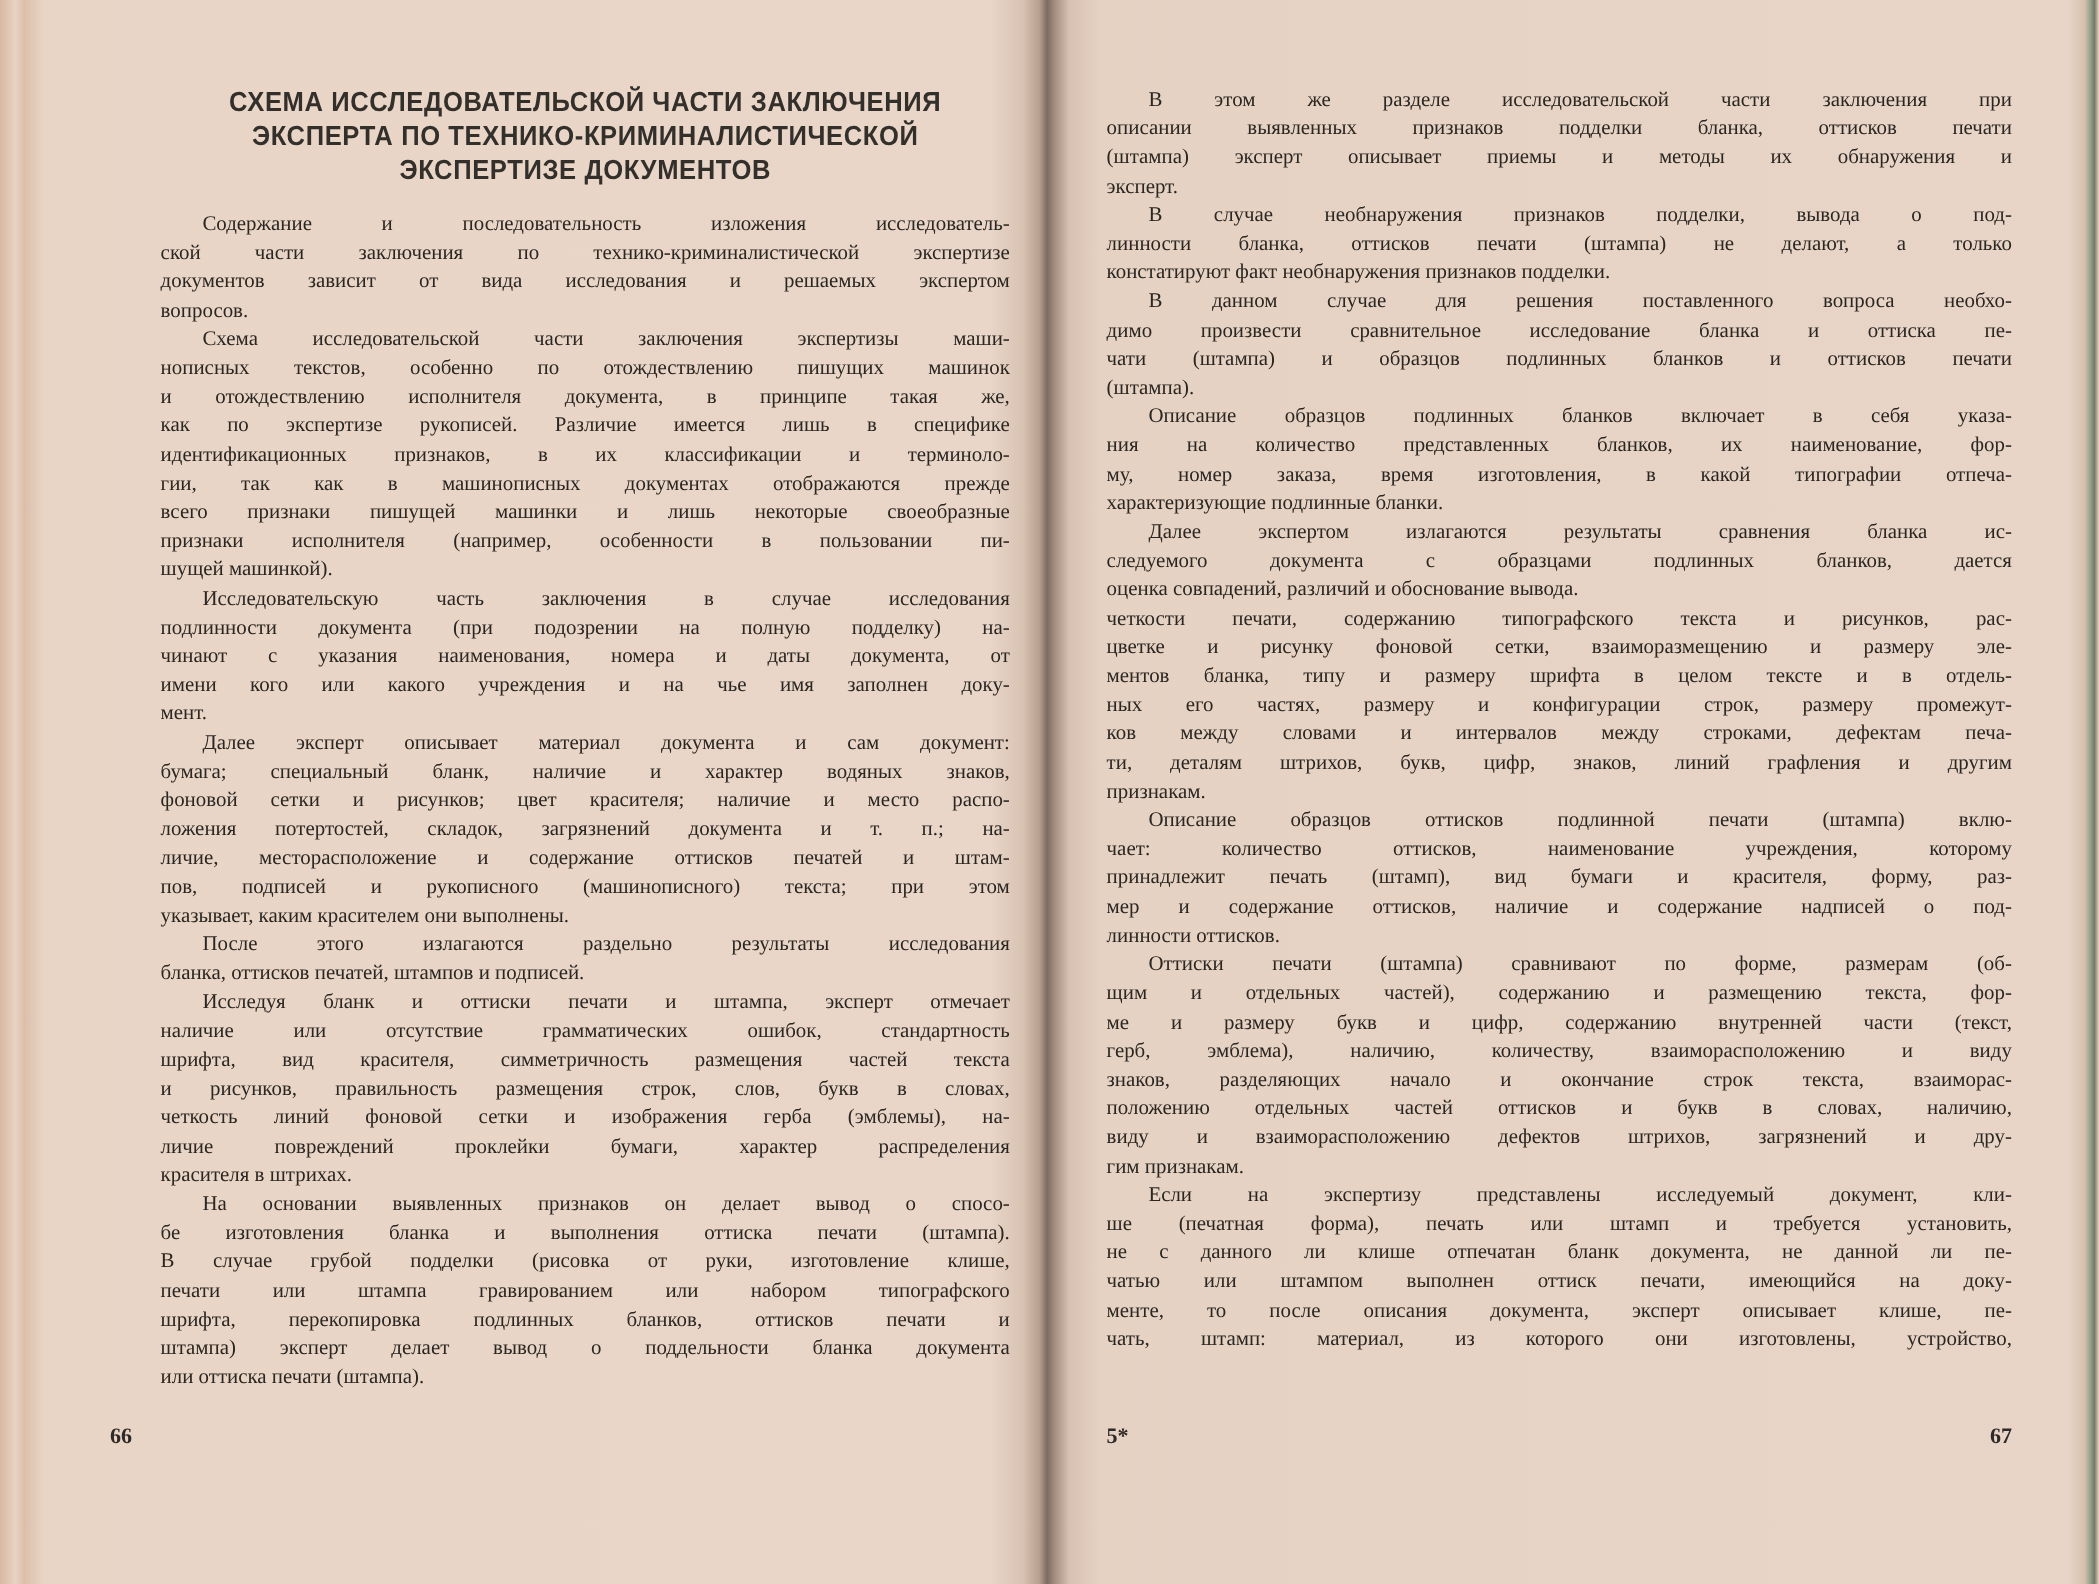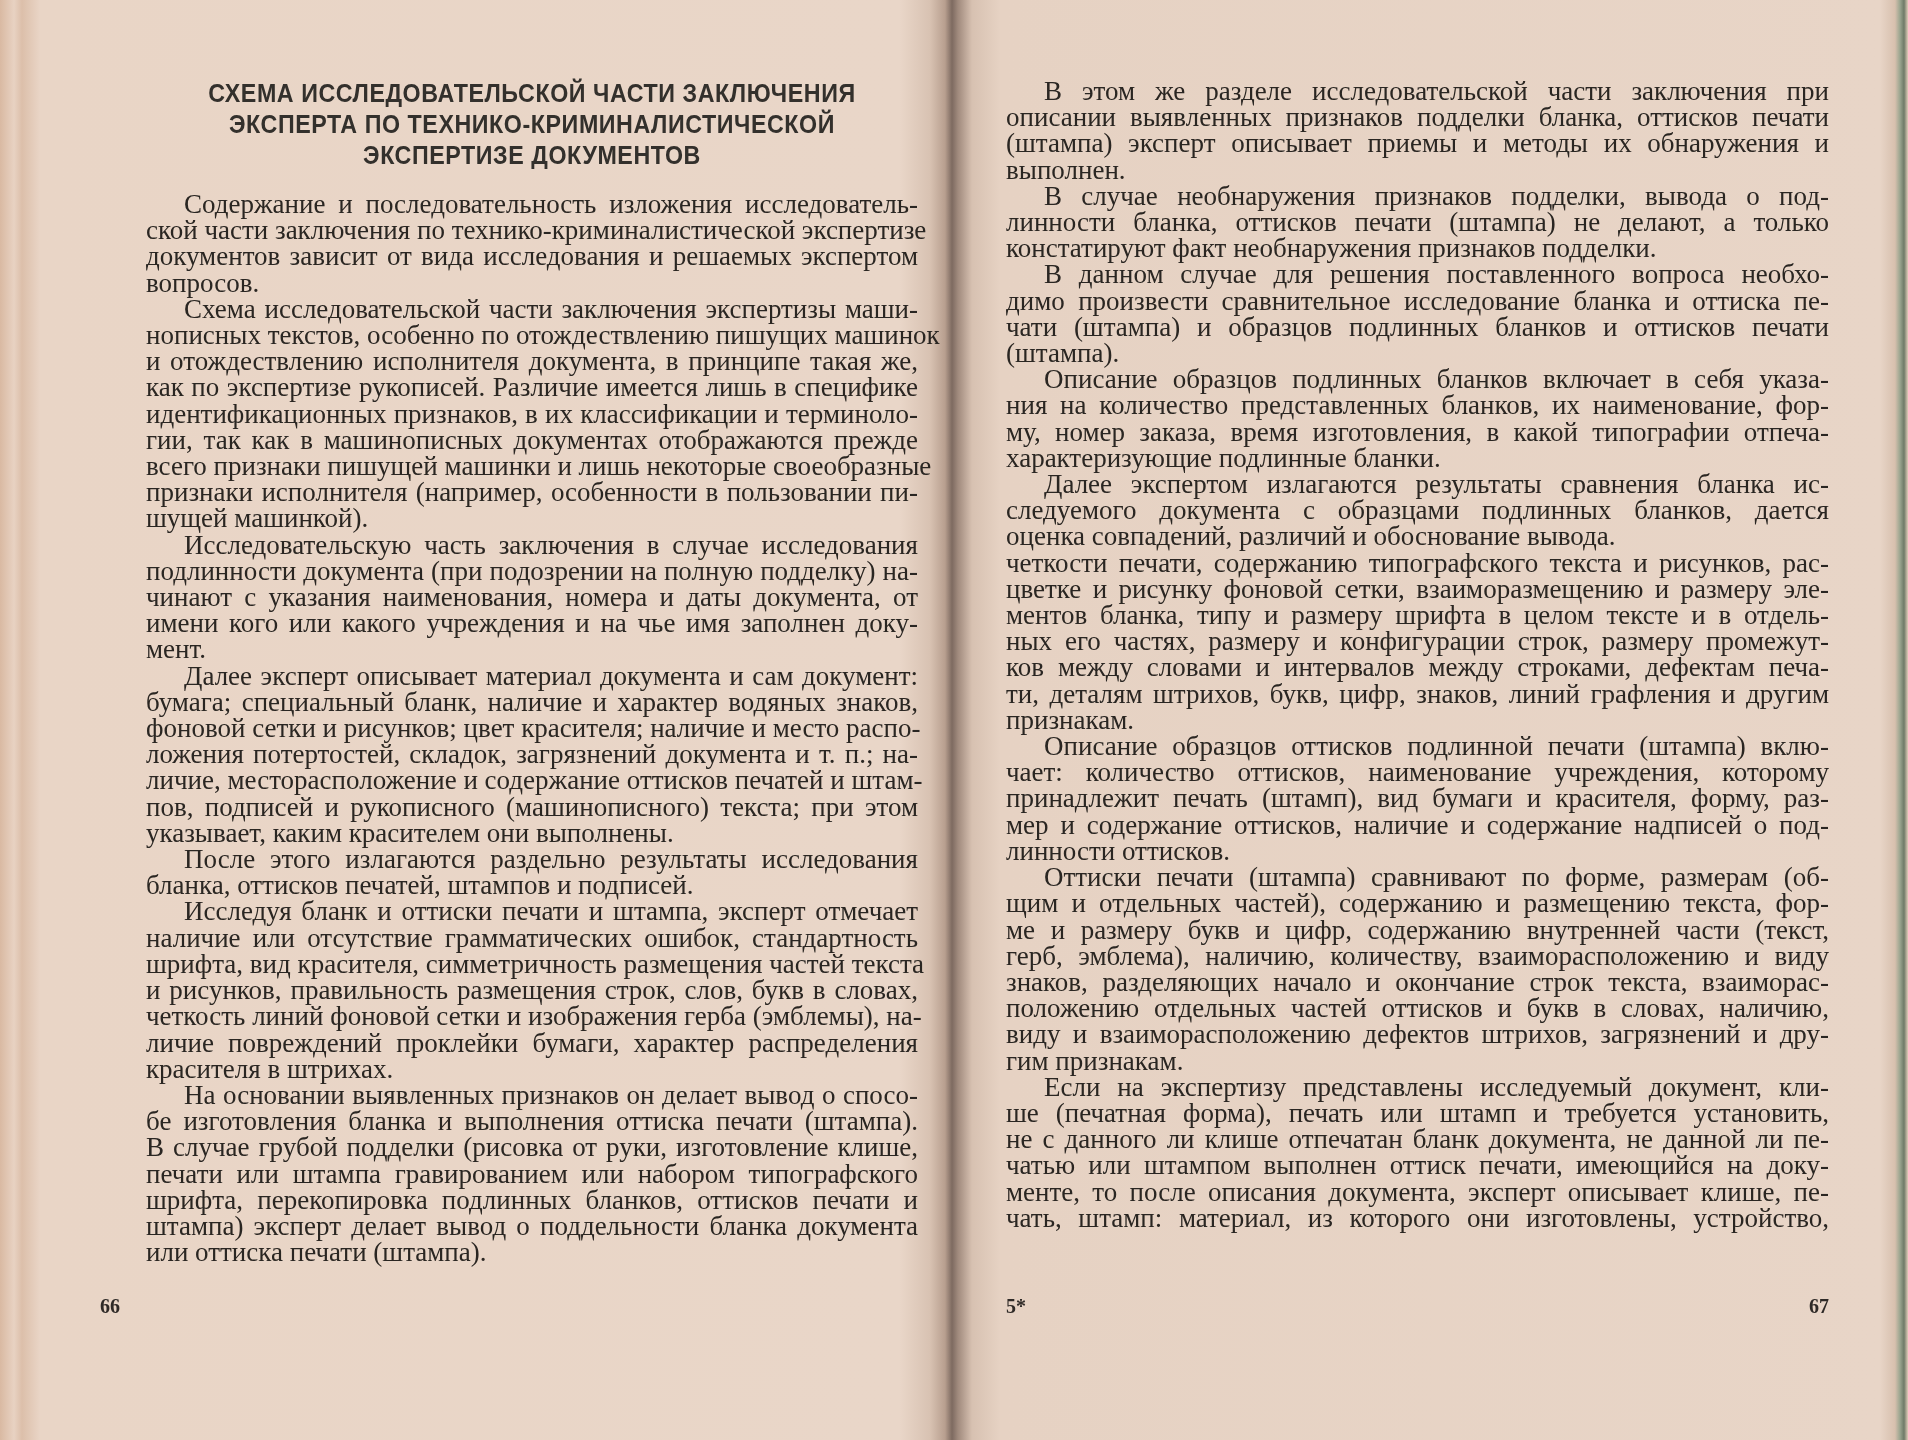--- a/index.html
+++ b/index.html
@@ -28,21 +28,21 @@
     font-family: "Liberation Sans", "DejaVu Sans", sans-serif;
     font-weight: bold;
     font-size: 25px;
     line-height: 31px;
     letter-spacing: 0.6px;
     color: #33302c;
     transform: scaleX(0.93);
   }
   .title div { white-space: nowrap; }
 
-  .body-text { font-size: 27px; line-height: 26.2px; }
+  .body-text { font-size: 19px; line-height: 26.2px; }
   .left .body-text { margin-top: 20px; }
   .right .body-text { margin-top: 78px; }
   .para { margin: 0; }
   .line {
     display: block;
     white-space: nowrap;
     text-align: justify;
     text-align-last: justify;
   }
   .line.indent { padding-left: 38px; }
@@ -126,21 +126,21 @@
       </div>
     <div class="folio">66</div>
   </div>
 
   <div class="page right">
     <div class="body-text" id="right-body">
         <p class="para">
           <span class="line indent">В этом же разделе исследовательской части заключения при</span>
           <span class="line">описании выявленных признаков подделки бланка, оттисков печати</span>
           <span class="line">(штампа) эксперт описывает приемы и методы их обнаружения и</span>
-          <span class="line last">выполнен.</span>
+          <span class="line last">эксперт.</span>
         </p>
         <p class="para">
           <span class="line indent">В случае необнаружения признаков подделки, вывода о под-</span>
           <span class="line">линности бланка, оттисков печати (штампа) не делают, а только</span>
           <span class="line last">констатируют факт необнаружения признаков подделки.</span>
         </p>
         <p class="para">
           <span class="line indent">В данном случае для решения поставленного вопроса необхо-</span>
           <span class="line">димо произвести сравнительное исследование бланка и оттиска пе-</span>
           <span class="line">чати (штампа) и образцов подлинных бланков и оттисков печати</span>

